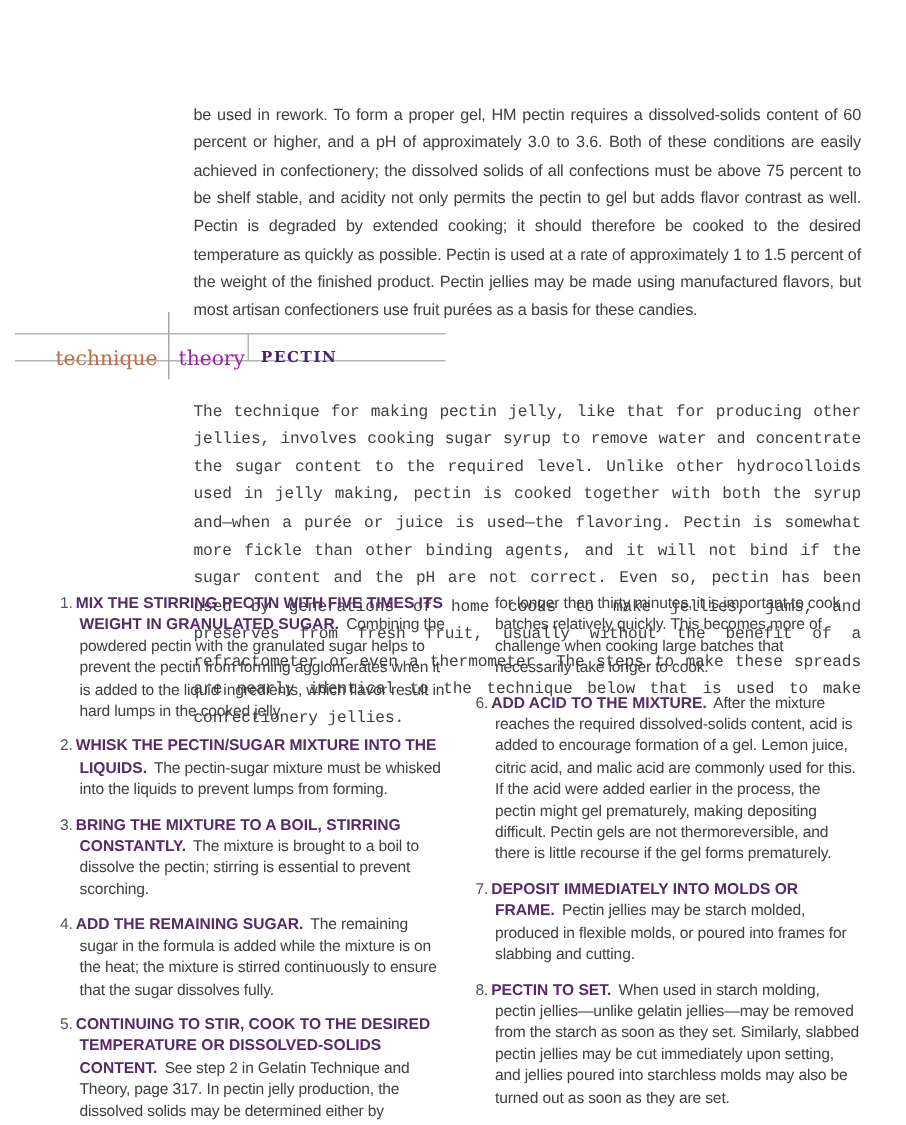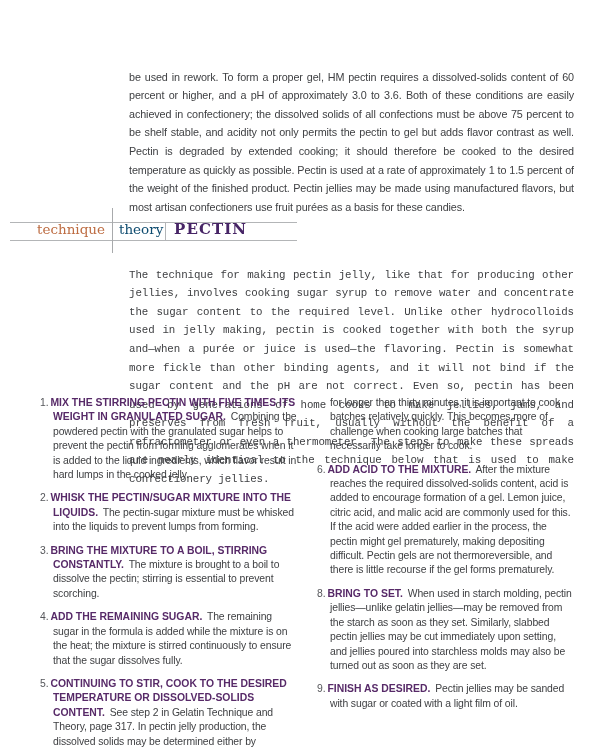--- a/index.html
+++ b/index.html
@@ -37,39 +37,39 @@
     background: #b3b5b7;
   }
   #band-rule-top { top: 178px; }
   #band-rule-bottom { top: 196px; }
   .rule-v { position: absolute; width: 1px; background: #a8aaac; }
   #band-divider-tall { left: 112px; top: 164px; height: 45px; }
   #band-divider-short { left: 165px; top: 178px; height: 19px; background: #b3b5b7; }
 
   .band-label {
     position: absolute;
-    top: 176px;
+    top: 186px;
     height: 18px;
     line-height: 18px;
     font-family: "DejaVu Serif", serif;
   }
   #label-technique {
     left: 10px; width: 95px;
     text-align: right;
     font-size: 13.5px;
     color: #bd6c42;
   }
   #label-theory {
     left: 119px;
     font-size: 13.5px;
-    color: #0c4a6e;
+    color: #a21caf;
   }
   #label-pectin {
     left: 174px;
-    font-size: 15px;
+    font-size: 10px;
     font-weight: bold;
     letter-spacing: 1.1px;
     color: #472566;
   }
 
   
   .stepcol {
     position: absolute;
     top: 352px;
     width: 258px;
@@ -140,20 +140,23 @@
       <span class="num">5.</span><span class="head">CONTINUING TO STIR, COOK TO THE DESIRED TEMPERATURE OR DISSOLVED-SOLIDS CONTENT.</span> <span class="body">See step 2 in Gelatin Technique and Theory, page 317. In pectin jelly production, the dissolved solids may be determined either by measuring the temperature with a thermometer or by measuring the dissolved solids using a refractometer. The latter method is always more accurate. Because pectin is degraded cooking it</span>
     </li>
   </ul>
 
   <ul id="col-right" class="stepcol">
     <li class="cont-para">for longer than thirty minutes, it is important to cook batches relatively quickly. This becomes more of challenge when cooking large batches that necessarily take longer to cook.</li>
     <li class="step">
       <span class="num">6.</span><span class="head">ADD ACID TO THE MIXTURE.</span> <span class="body">After the mixture reaches the required dissolved-solids content, acid is added to encourage formation of a gel. Lemon juice, citric acid, and malic acid are commonly used for this. If the acid were added earlier in the process, the pectin might gel prematurely, making depositing difficult. Pectin gels are not thermoreversible, and there is little recourse if the gel forms prematurely.</span>
     </li>
     <li class="step">
-      <span class="num">8.</span><span class="head">BRING TO SET.</span> <span class="body">When used in starch molding, pectin jellies—unlike gelatin jellies—may be removed from the starch as soon as they set. Similarly, slabbed pectin jellies may be cut immediately upon setting, and jellies poured into starchless molds may also be turned out as soon as they are set.</span>
+      <span class="num">7.</span><span class="head">DEPOSIT IMMEDIATELY INTO MOLDS OR FRAME.</span> <span class="body">Pectin jellies may be starch molded, produced in flexible molds, or poured into frames for slabbing and cutting.</span>
+    </li>
+    <li class="step">
+      <span class="num">8.</span><span class="head">PECTIN TO SET.</span> <span class="body">When used in starch molding, pectin jellies—unlike gelatin jellies—may be removed from the starch as soon as they set. Similarly, slabbed pectin jellies may be cut immediately upon setting, and jellies poured into starchless molds may also be turned out as soon as they are set.</span>
     </li>
     <li class="step">
       <span class="num">9.</span><span class="head">FINISH AS DESIRED.</span> <span class="body">Pectin jellies may be sanded with sugar or coated with a light film of oil.</span>
     </li>
   </ul>
 
 </div>
 
 </body></html>

